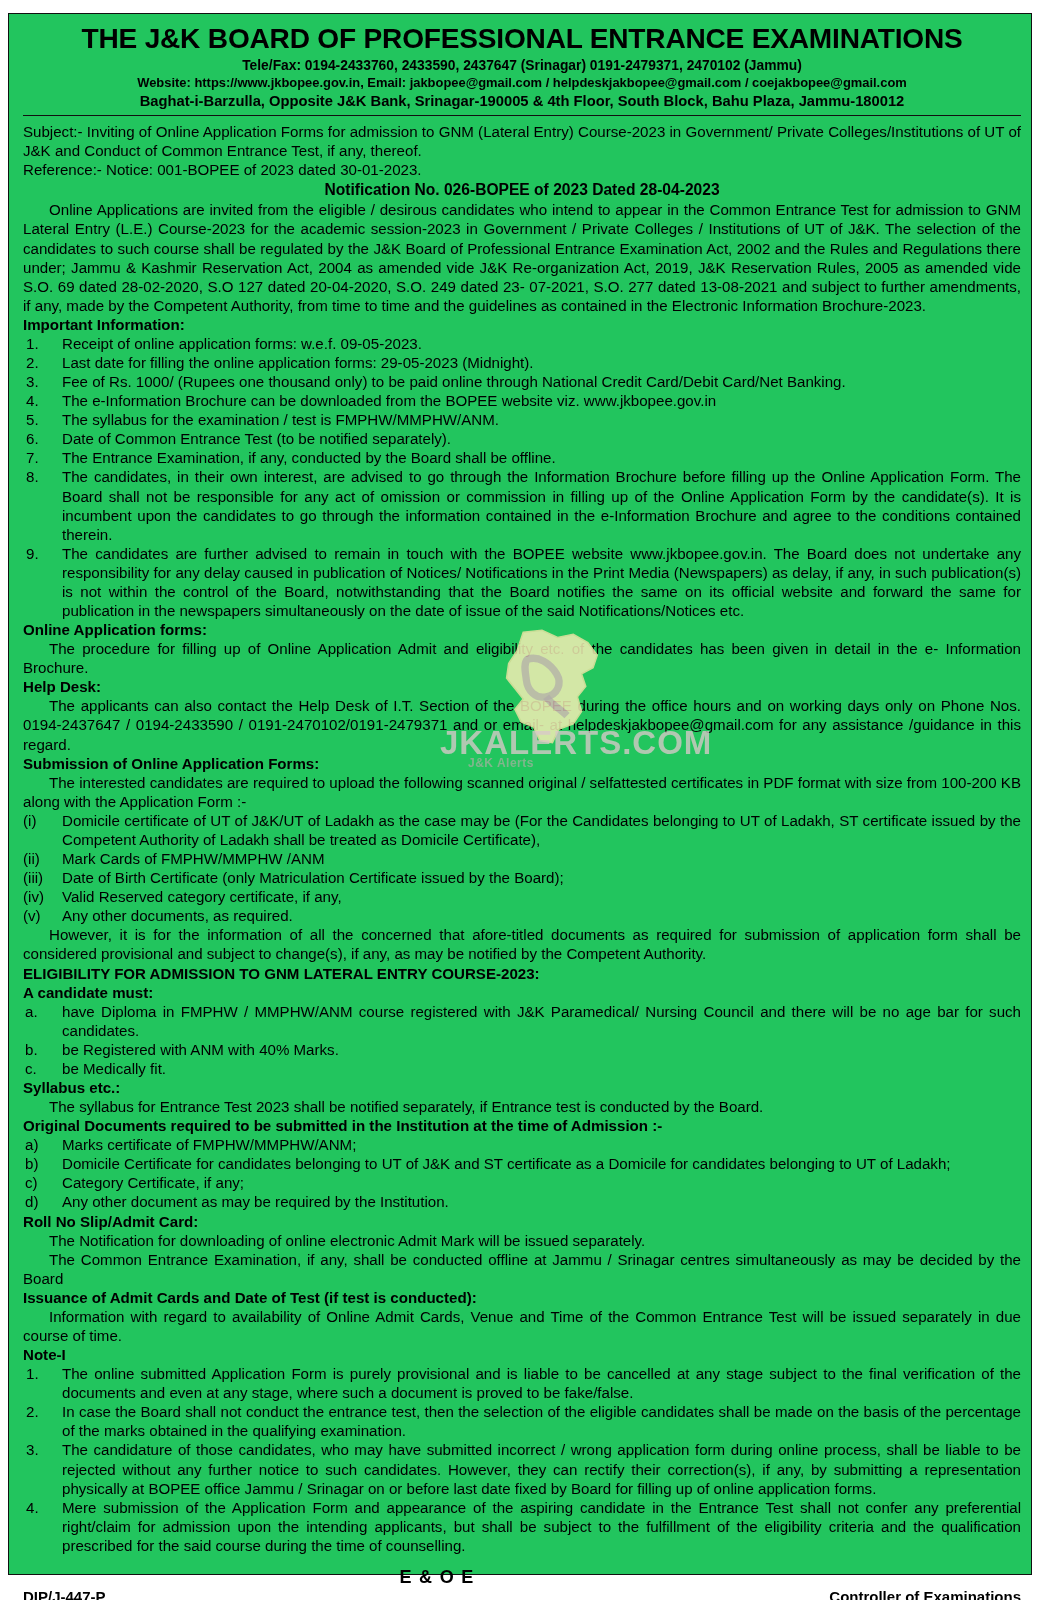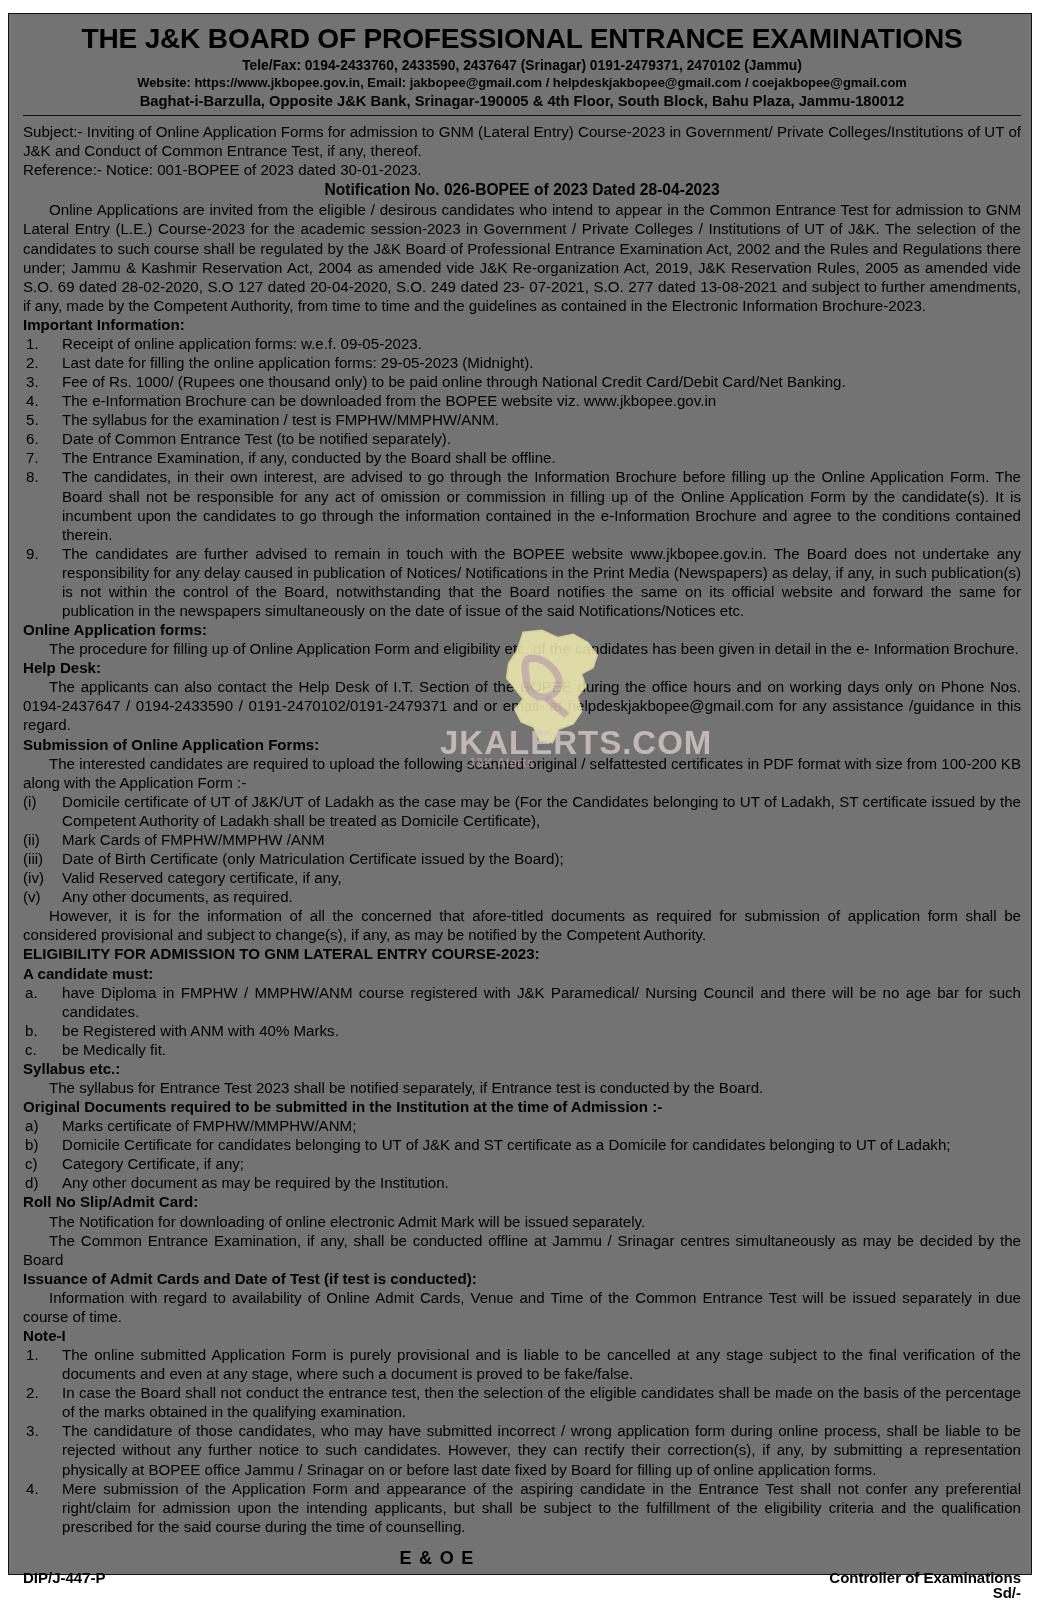--- a/index.html
+++ b/index.html
@@ -25,21 +25,21 @@
   }
 
   
   .ad-border {
     position: absolute;
     left: 8px;
     top: 13px;
     width: 1024px;
     height: 1562px;
     border: 1.5px solid #111;
-    background: #737373;
+    background: #22c55e;
   }
 
   .inner {
     position: absolute;
     left: 10px;
     top: 2px;
     right: 6px;
     bottom: 2px;
     padding: 0 4px;
   }
@@ -256,21 +256,21 @@
           <li><span class="mk">3.</span><span>Fee of Rs. 1000/ (Rupees one thousand only) to be paid online through National Credit Card/Debit Card/Net Banking.</span></li>
           <li><span class="mk">4.</span><span>The e-Information Brochure can be downloaded from the BOPEE website viz. www.jkbopee.gov.in</span></li>
           <li><span class="mk">5.</span><span>The syllabus for the examination / test is FMPHW/MMPHW/ANM.</span></li>
           <li><span class="mk">6.</span><span>Date of Common Entrance Test (to be notified separately).</span></li>
           <li><span class="mk">7.</span><span>The Entrance Examination, if any, conducted by the Board shall be offline.</span></li>
           <li><span class="mk">8.</span><span>The candidates, in their own interest, are advised to go through the Information Brochure before filling up the Online Application Form. The Board shall not be responsible for any act of omission or commission in filling up of the Online Application Form by the candidate(s). It is incumbent upon the candidates to go through the information contained in the e-Information Brochure and agree to the conditions contained therein.</span></li>
           <li><span class="mk">9.</span><span>The candidates are further advised to remain in touch with the BOPEE website www.jkbopee.gov.in. The Board does not undertake any responsibility for any delay caused in publication of Notices/ Notifications in the Print Media (Newspapers) as delay, if any, in such publication(s) is not within the control of the Board, notwithstanding that the Board notifies the same on its official website and forward the same for publication in the newspapers simultaneously on the date of issue of the said Notifications/Notices etc.</span></li>
         </ul>
 
         <div class="sec-head">Online Application forms:</div>
-        <p class="blk indent">The procedure for filling up of Online Application Form and eligibility etc. of the candidates has been given in detail in the e- Information Brochure.</p>
+        <p class="blk indent">The procedure for filling up of Online Application Admit and eligibility etc. of the candidates has been given in detail in the e- Information Brochure.</p>
 
         <div class="sec-head">Help Desk:</div>
         <p class="blk indent">The applicants can also contact the Help Desk of I.T. Section of the BOPEE during the office hours and on working days only on Phone Nos. 0194-2437647 / 0194-2433590 / 0191-2470102/0191-2479371 and or email- at helpdeskjakbopee@gmail.com for any assistance /guidance in this regard.</p>
 
         <div class="sec-head">Submission of Online Application Forms:</div>
         <p class="blk indent">The interested candidates are required to upload the following scanned original / selfattested certificates in PDF format with size from 100-200 KB along with the Application Form :-</p>
         <ul class="lst roman">
           <li><span class="mk">(i)</span><span>Domicile certificate of UT of J&amp;K/UT of Ladakh as the case may be (For the Candidates belonging to UT of Ladakh, ST certificate issued by the Competent Authority of Ladakh shall be treated as Domicile Certificate),</span></li>
           <li><span class="mk">(ii)</span><span>Mark Cards of FMPHW/MMPHW /ANM</span></li>
           <li><span class="mk">(iii)</span><span>Date of Birth Certificate (only Matriculation Certificate issued by the Board);</span></li>

